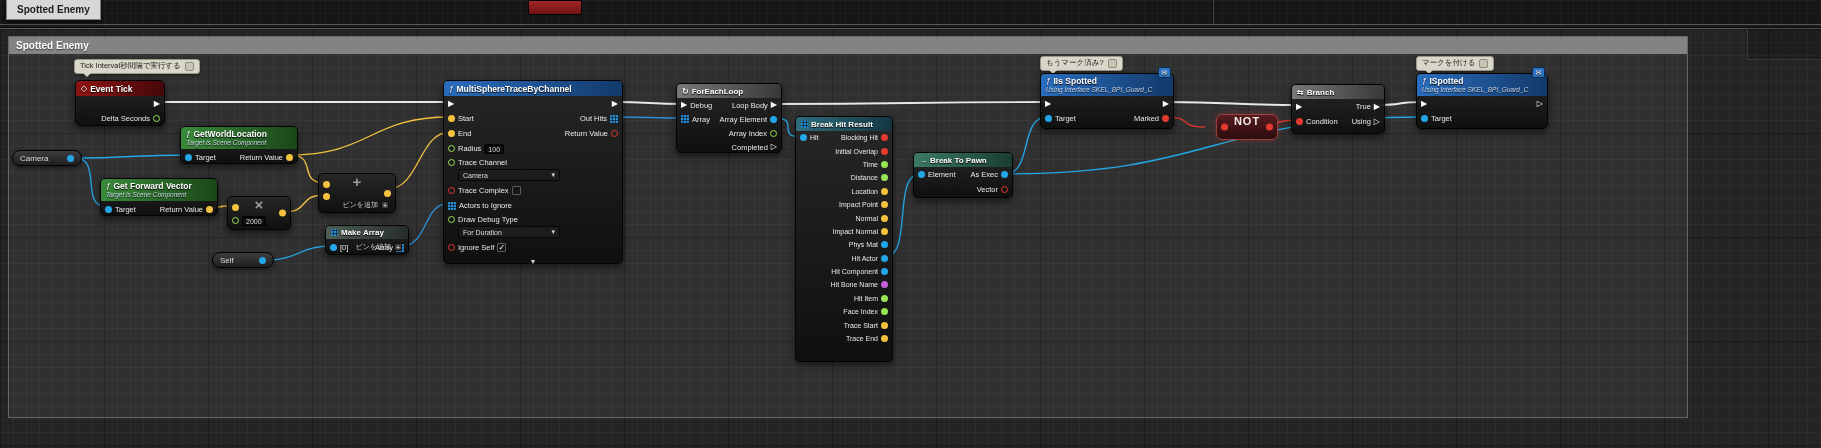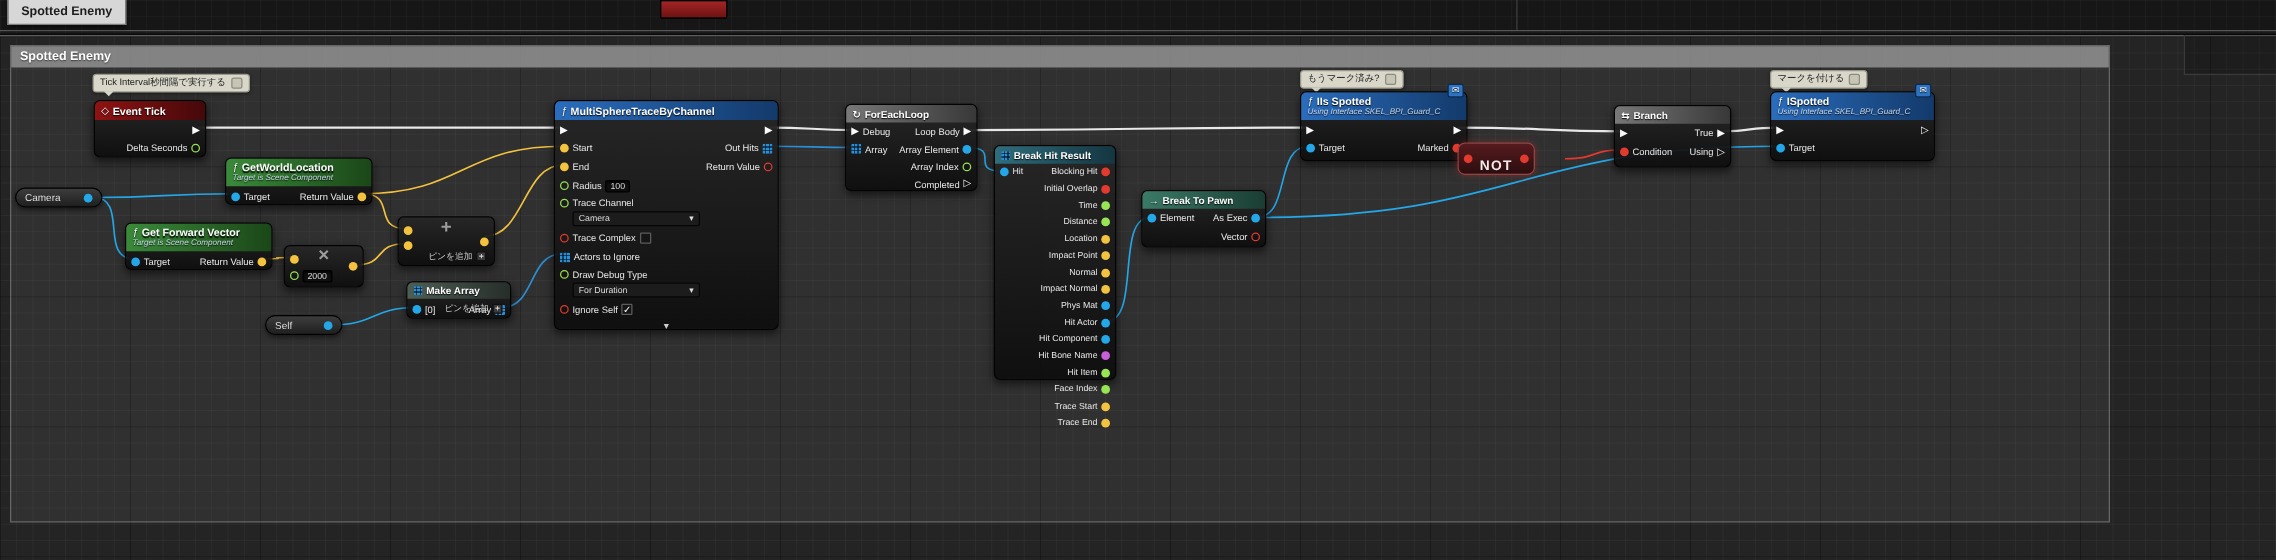--- a/index.html
+++ b/index.html
@@ -100,23 +100,23 @@
   .bigop{position:absolute;top:0;left:50%;transform:translateX(-50%);font-size:15px;font-weight:700;color:#9c9c9c;line-height:16px}
   .outabs{position:absolute;right:4px;top:50%;transform:translateY(-50%)}
   .addpin{position:absolute;bottom:2px;right:6px;display:flex;gap:3px;align-items:center;font-size:7px;color:#cfcfcf}
   .plus-sq{width:8px;height:8px;background:#3b3b3b;border:1px solid #101010;color:#fff;font-size:7px;
     line-height:7px;text-align:center;border-radius:1px;flex:none}
 
   .mail{position:absolute;top:-7px;right:2px;width:13px;height:11px;background:#2f74c0;
     border:1px solid #0b2b50;border-radius:2px;display:flex;align-items:center;justify-content:center;
     font-size:7px;line-height:1;color:#fff}
 
-  .notnode{position:absolute;left:1166px;top:114px;width:62px;height:26px;z-index:3;
+  .notnode{position:absolute;left:1216px;top:114px;width:62px;height:26px;z-index:3;
     background:linear-gradient(180deg,#561b1e,#2c0d0f);border:1px solid #9a4040;border-radius:6px;
-    display:flex;align-items:flex-end;justify-content:center;font-size:11px;font-weight:700;
+    display:flex;align-items:flex-start;justify-content:center;font-size:11px;font-weight:700;
     color:#f2eaea;letter-spacing:1px;box-shadow:0 0 7px rgba(205,60,60,.35)}
   .notnode .pabs{position:absolute;top:50%;transform:translateY(-50%)}
 </style>
 </head>
 <body>
 
 <div class="screen">
 
   <div class="topstrip">
     <div class="edgeline"></div>
@@ -371,21 +371,21 @@
       <span class="lbl">Array Index</span>
       <span class="pin hol c-flt"></span>
       </div>
     <div class="row" style="height:14px">
         <span class="sp"></span>
       <span class="lbl">Completed</span>
       <span class="pexec">▷</span>
       </div>
   </div>
 
-  <div class="node" style="left:795px;top:116px;width:98px;height:188px">
+  <div class="node" style="left:795px;top:116px;width:98px;height:246px">
     <div class="hdr h-teal" style="height:14px;font-size:8px">
       <span class="pin sq c-arr" style="width:7px;height:7px"></span>
       <span>Break Hit Result</span>
       </div>
     <div class="row r13">
       <span class="pin c-obj"></span>
       <span class="lbl">Hit</span>
       <span class="sp"></span>
       <span class="lbl">Blocking Hit</span>
       <span class="pin c-bool"></span>

